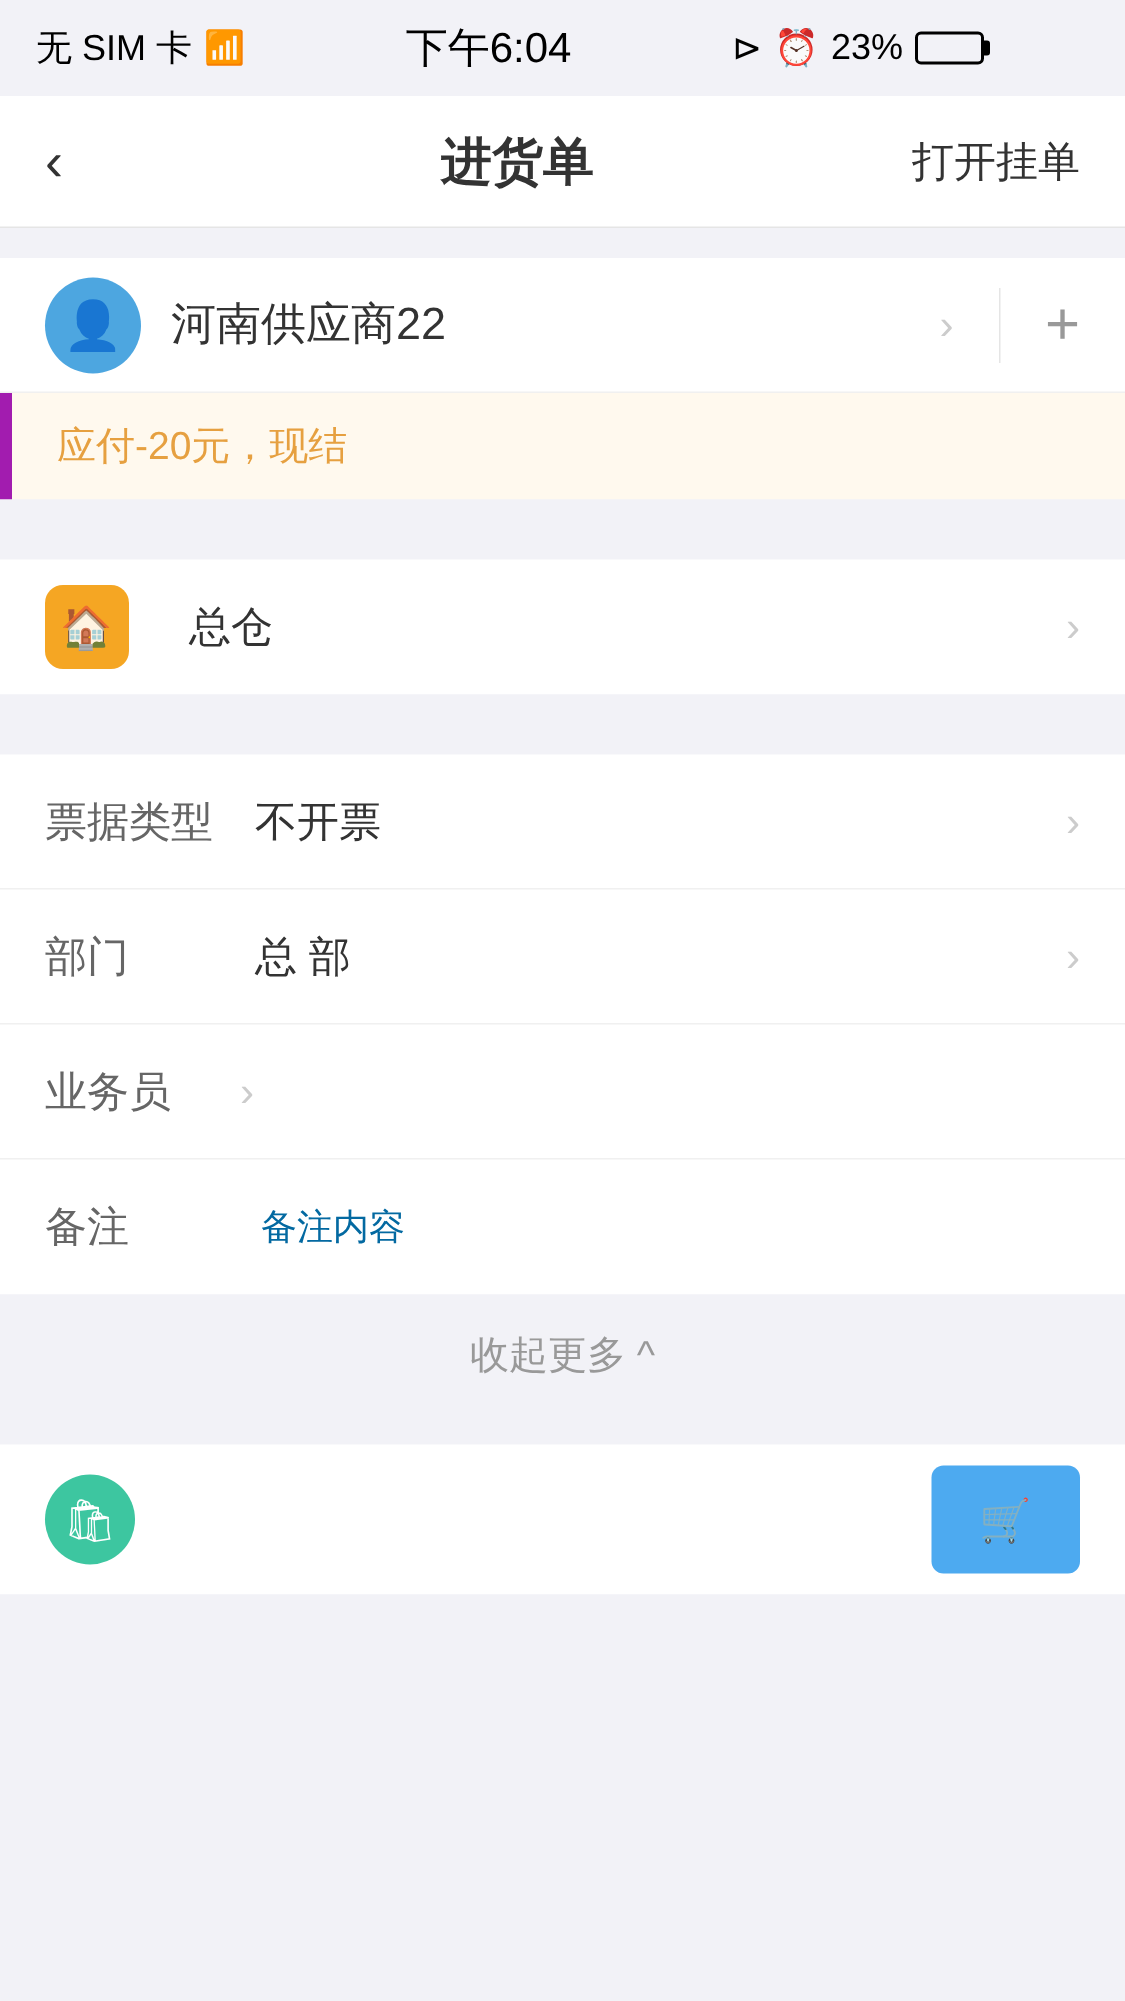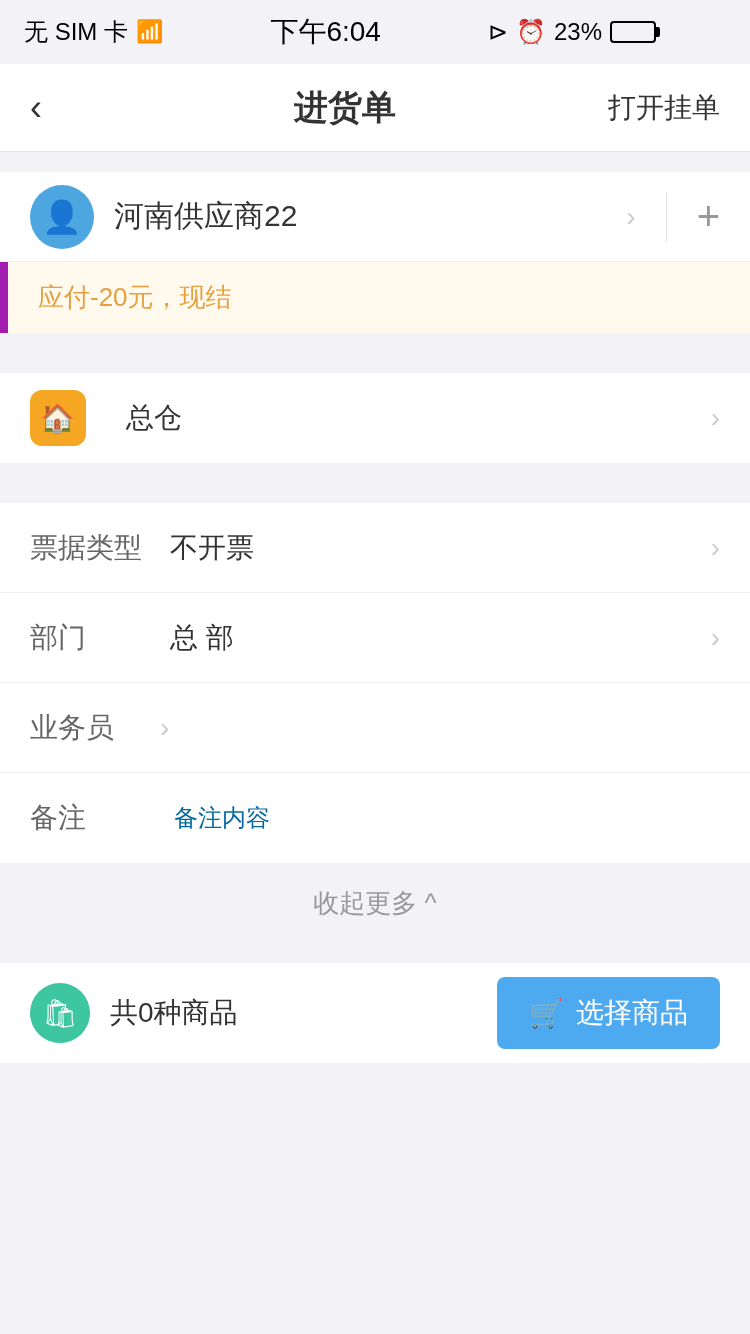--- a/index.html
+++ b/index.html
@@ -343,20 +343,18 @@
 </div>
 
 <div class="collapse-row">
   <span>收起更多 ^</span>
 </div>
 
 <div class="bottom-bar">
   <div class="goods-count-icon">
     <span>🛍</span>
   </div>
-  <span class="goods-count-text">共0种商品</span>
   <button class="select-goods-btn">
     <span class="select-icon">🛒</span>
-    <span>选择商品</span>
   </button>
 </div>
 
 <div class="page-bg"></div>
 
 </body></html>

